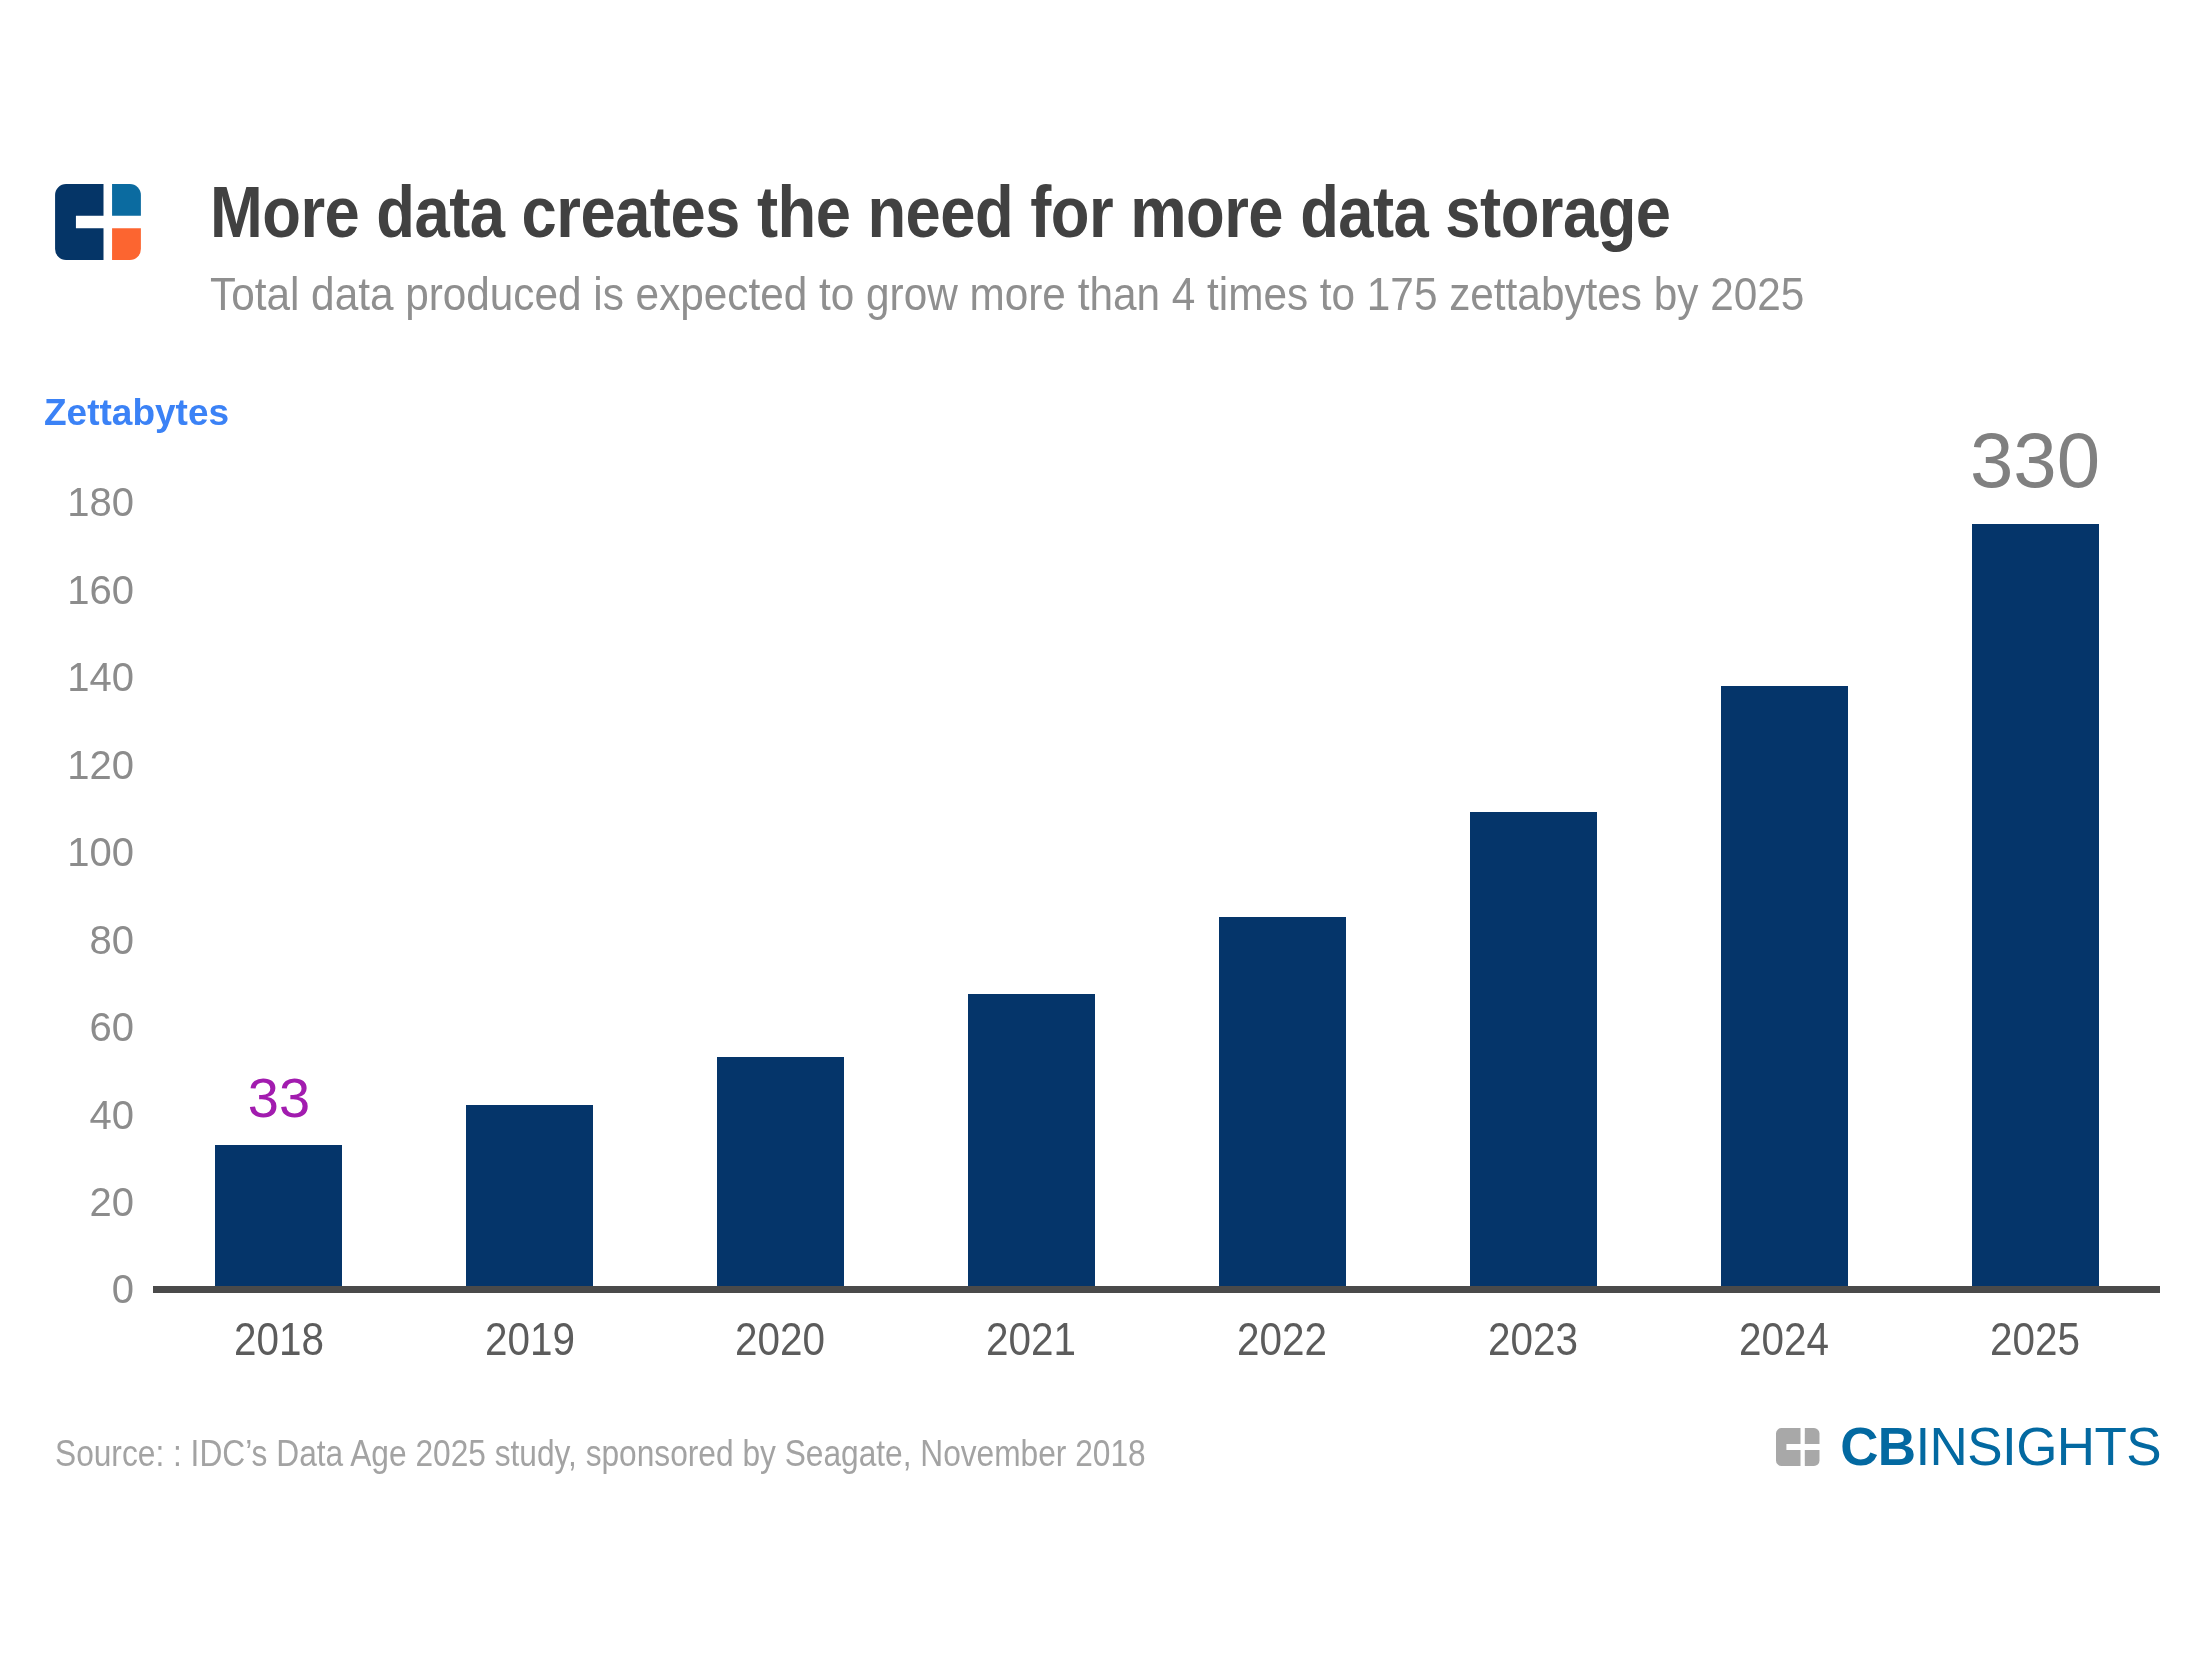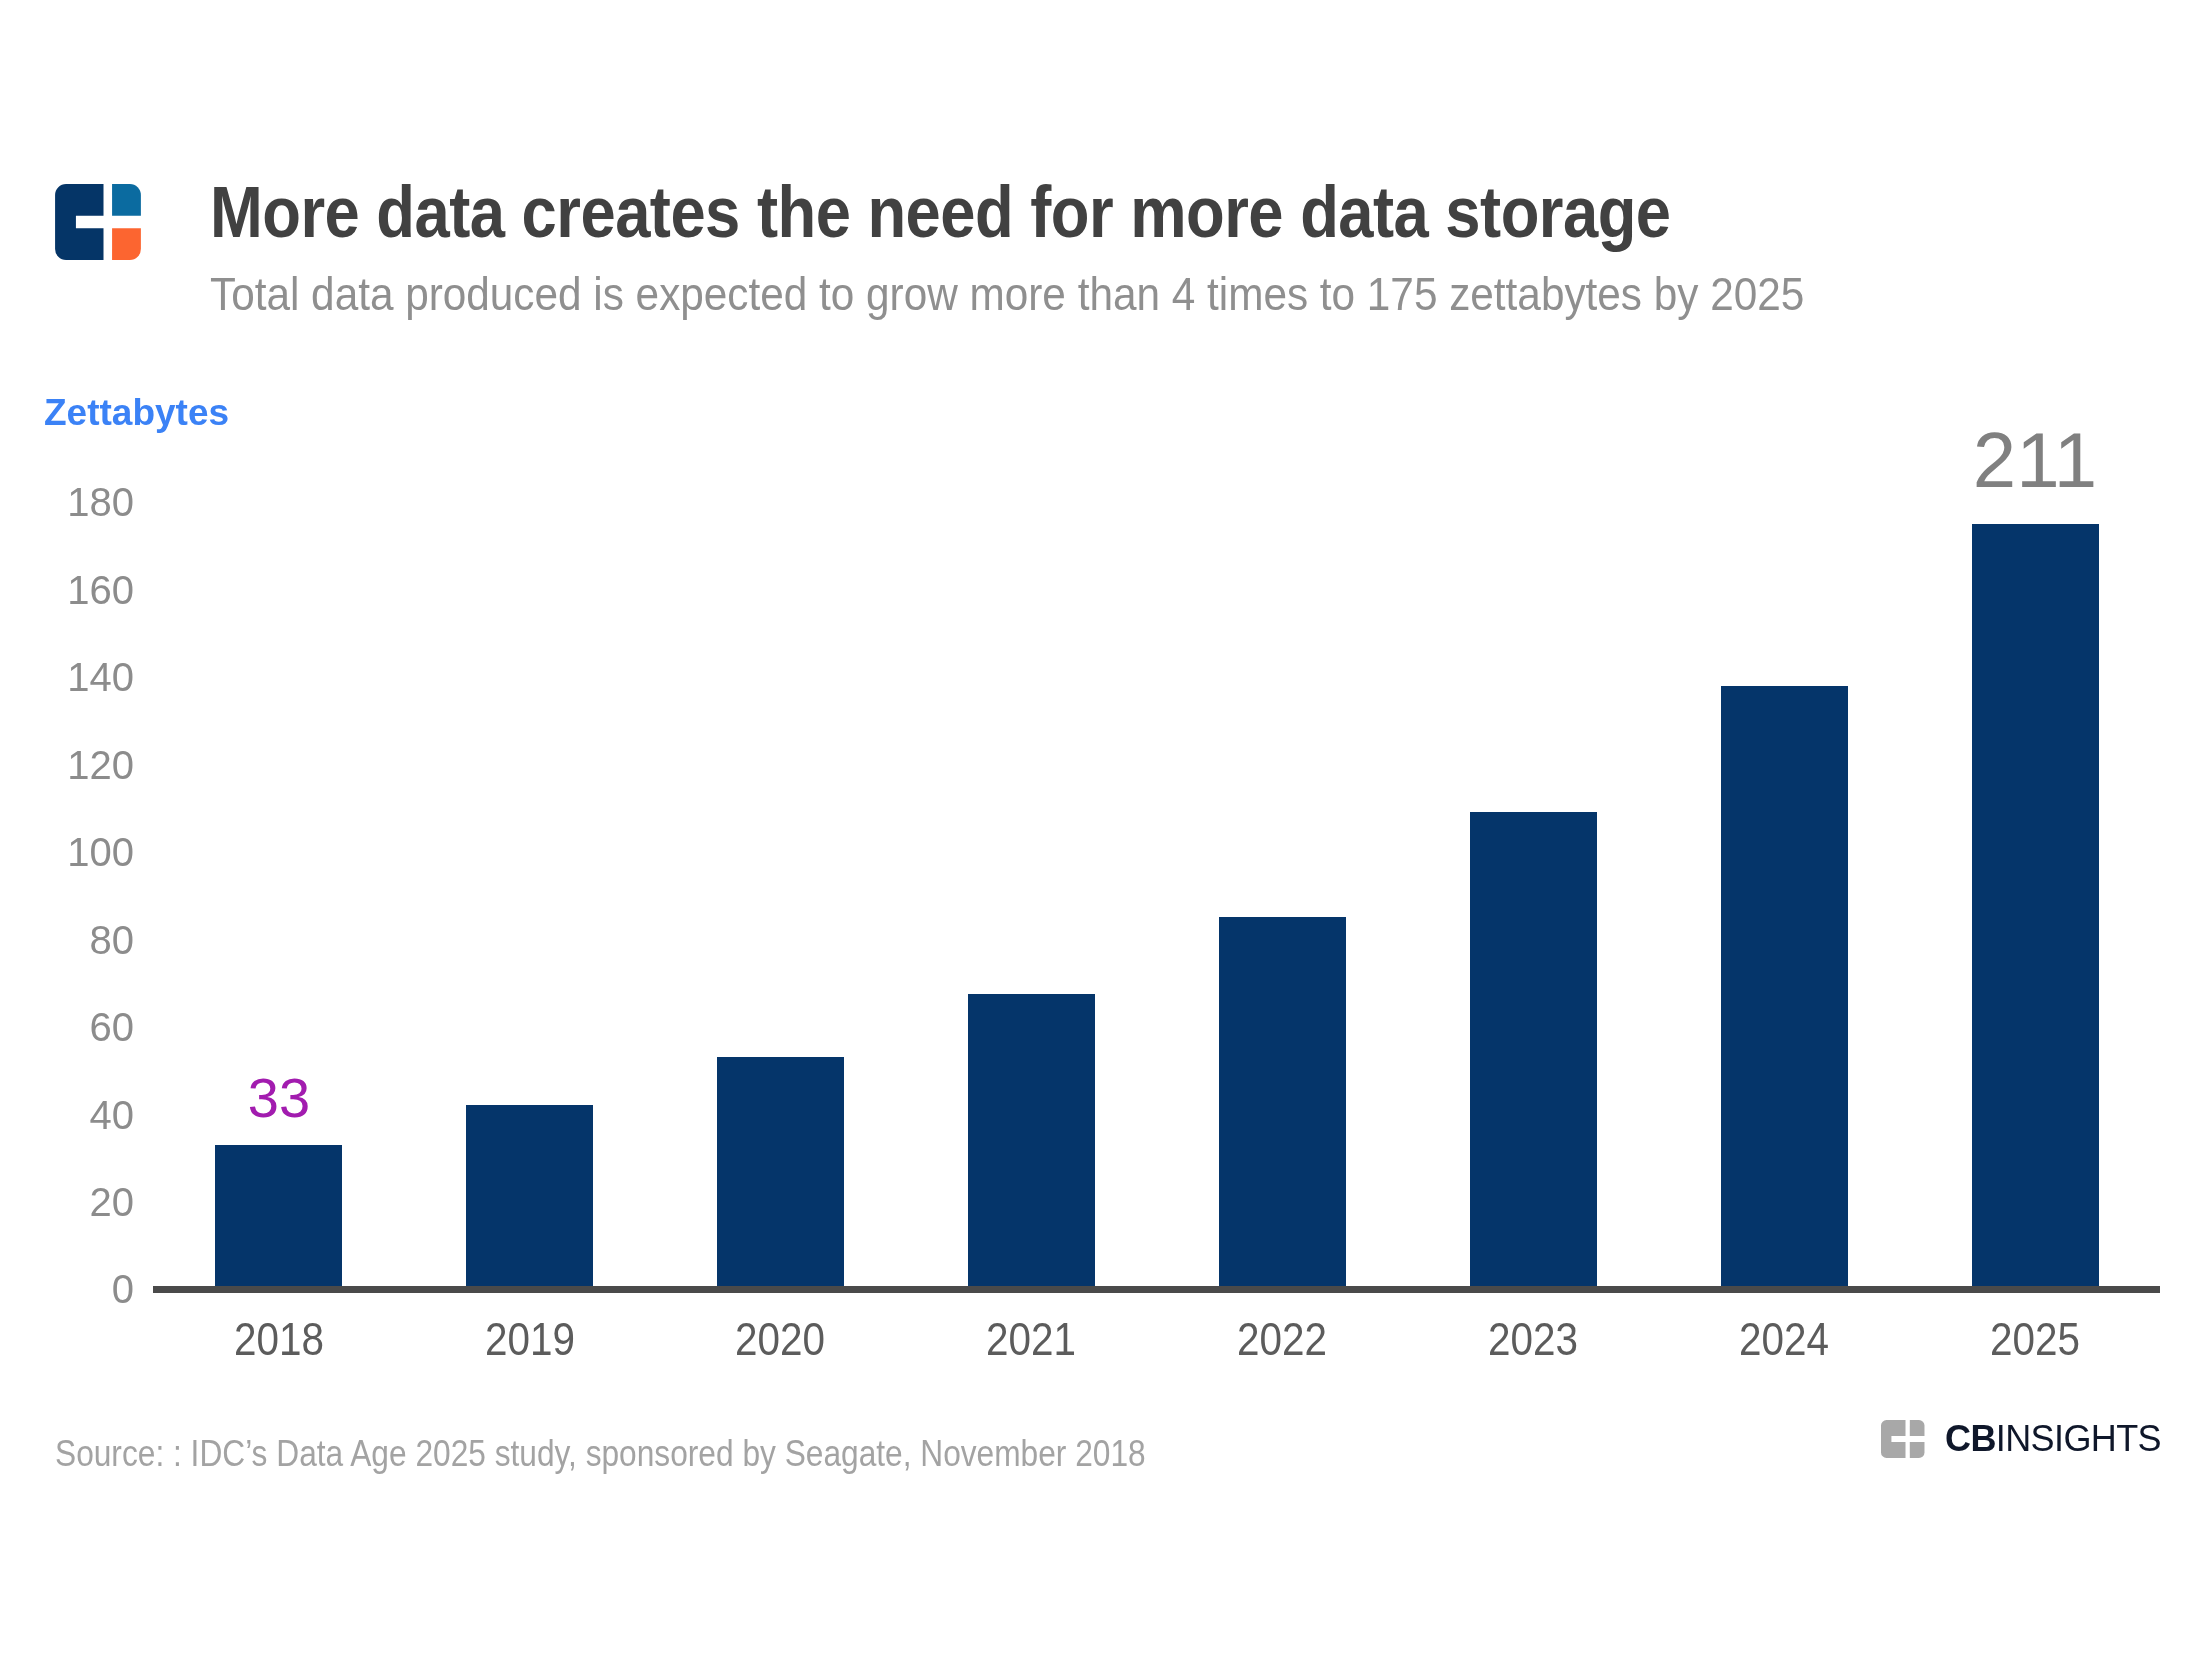--- a/index.html
+++ b/index.html
@@ -158,22 +158,22 @@
     right: 44px;
     top: 1420px;
     display: flex;
     align-items: center;
     gap: 14.7px;
   }
 
   .footer-mark { width: 49px; height: 38px; }
 
   .footer-wordmark {
-    font-size: 36px;
-    color: #0f172a;
+    font-size: 53px;
+    color: #0369a1;
     letter-spacing: -0.6px;
     line-height: 1;
     white-space: nowrap;
   }
   .footer-wordmark .cb { font-weight: bold; }
   .footer-wordmark .ins { font-weight: normal; }
 </style>
 </head>
 <body>
 
@@ -219,21 +219,21 @@
         <div class="bar" style="left: 717px; width: 127px; height: 232px; background: rgb(5, 53, 106);"></div>
         <div class="bar" style="left: 968px; width: 127px; height: 295px; background: rgb(5, 53, 106);"></div>
         <div class="bar" style="left: 1219px; width: 127px; height: 372px; background: rgb(5, 53, 106);"></div>
         <div class="bar" style="left: 1470px; width: 127px; height: 477px; background: rgb(5, 53, 106);"></div>
         <div class="bar" style="left: 1721px; width: 127px; height: 603px; background: rgb(5, 53, 106);"></div>
         <div class="bar" style="left: 1972px; width: 127px; height: 765px; background: rgb(5, 53, 106);"></div>
       </div>
 
     <div id="valuelabels">
         <div class="value-label" style="left: 279px; top: 1070px; font-size: 56px; color: #a21caf;">33</div>
-        <div class="value-label" style="left: 2035px; top: 421px; font-size: 78px; color: rgb(128, 128, 128);">211</div>
+        <div class="value-label" style="left: 2035px; top: 421px; font-size: 78px; color: rgb(128, 128, 128);">330</div>
       </div>
 
     <div class="axis-line"></div>
 
     <div id="xticks">
         <div class="xtick" style="left: 279px;">2018</div>
         <div class="xtick" style="left: 530px;">2019</div>
         <div class="xtick" style="left: 780px;">2020</div>
         <div class="xtick" style="left: 1031px;">2021</div>
         <div class="xtick" style="left: 1282px;">2022</div>

